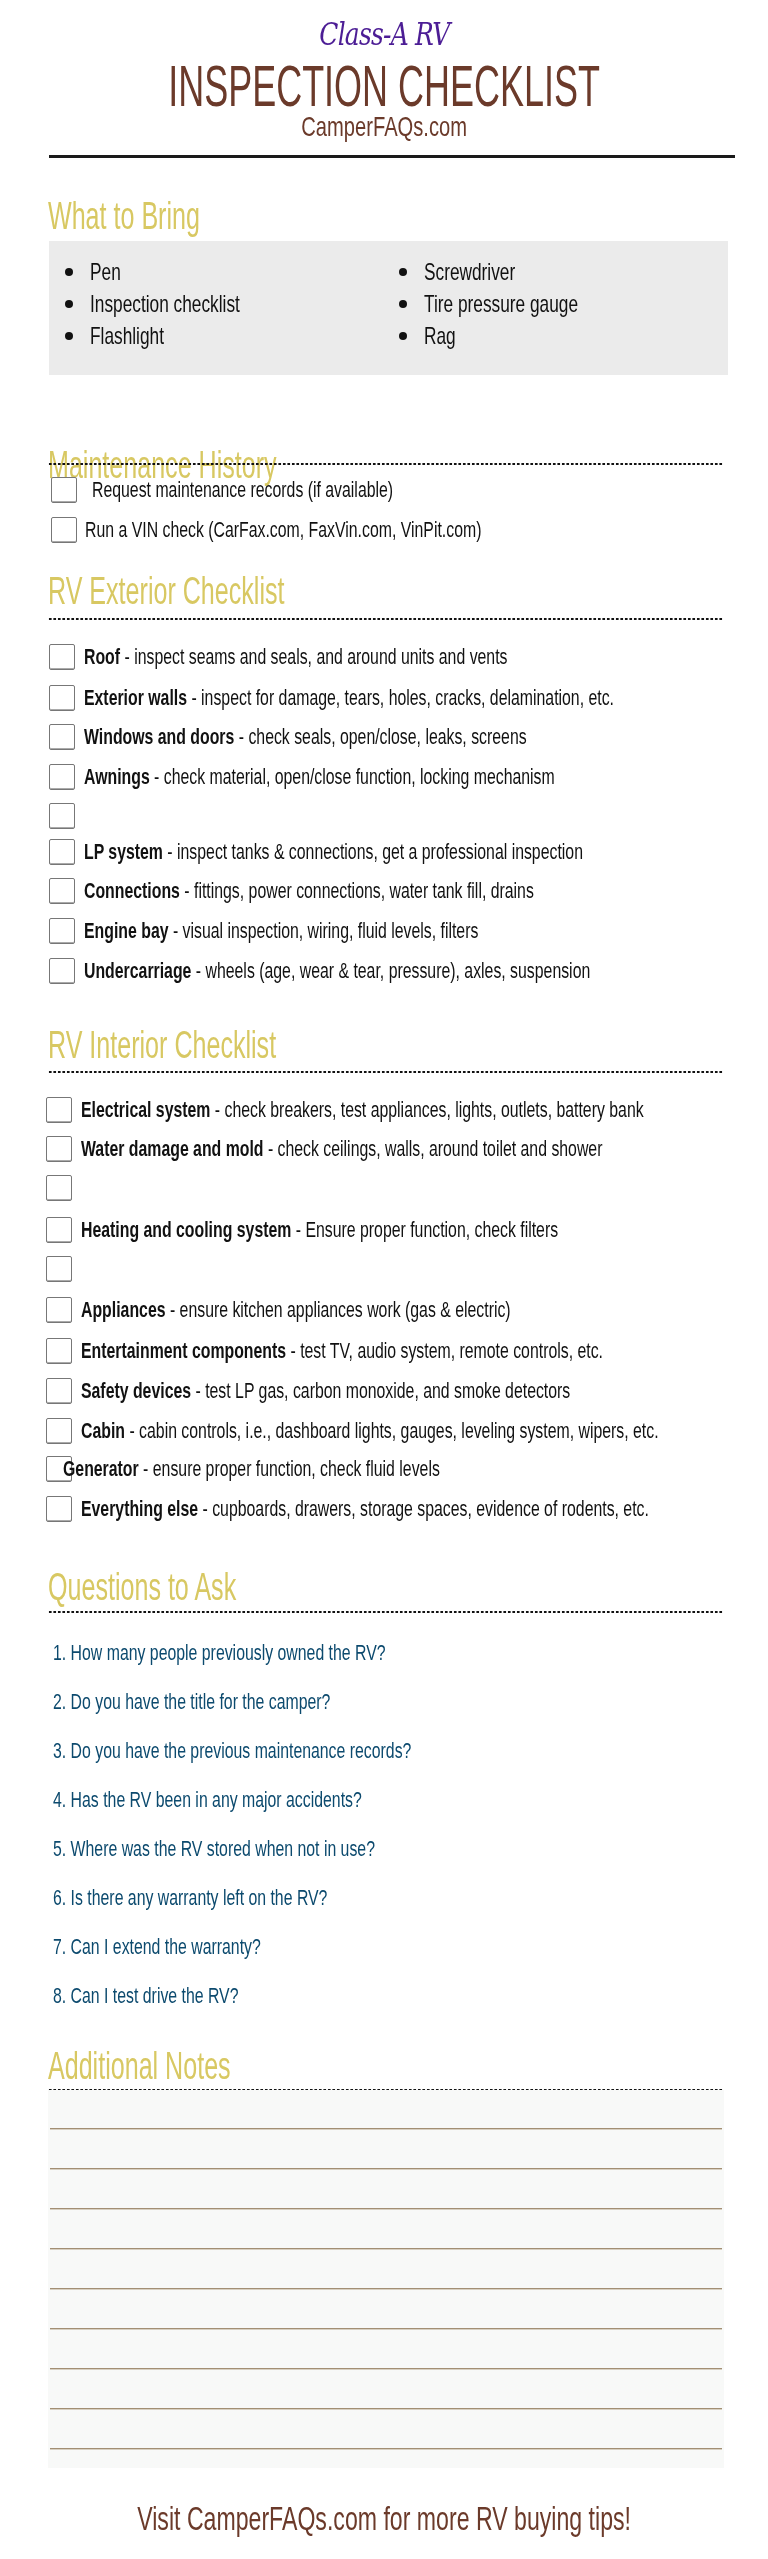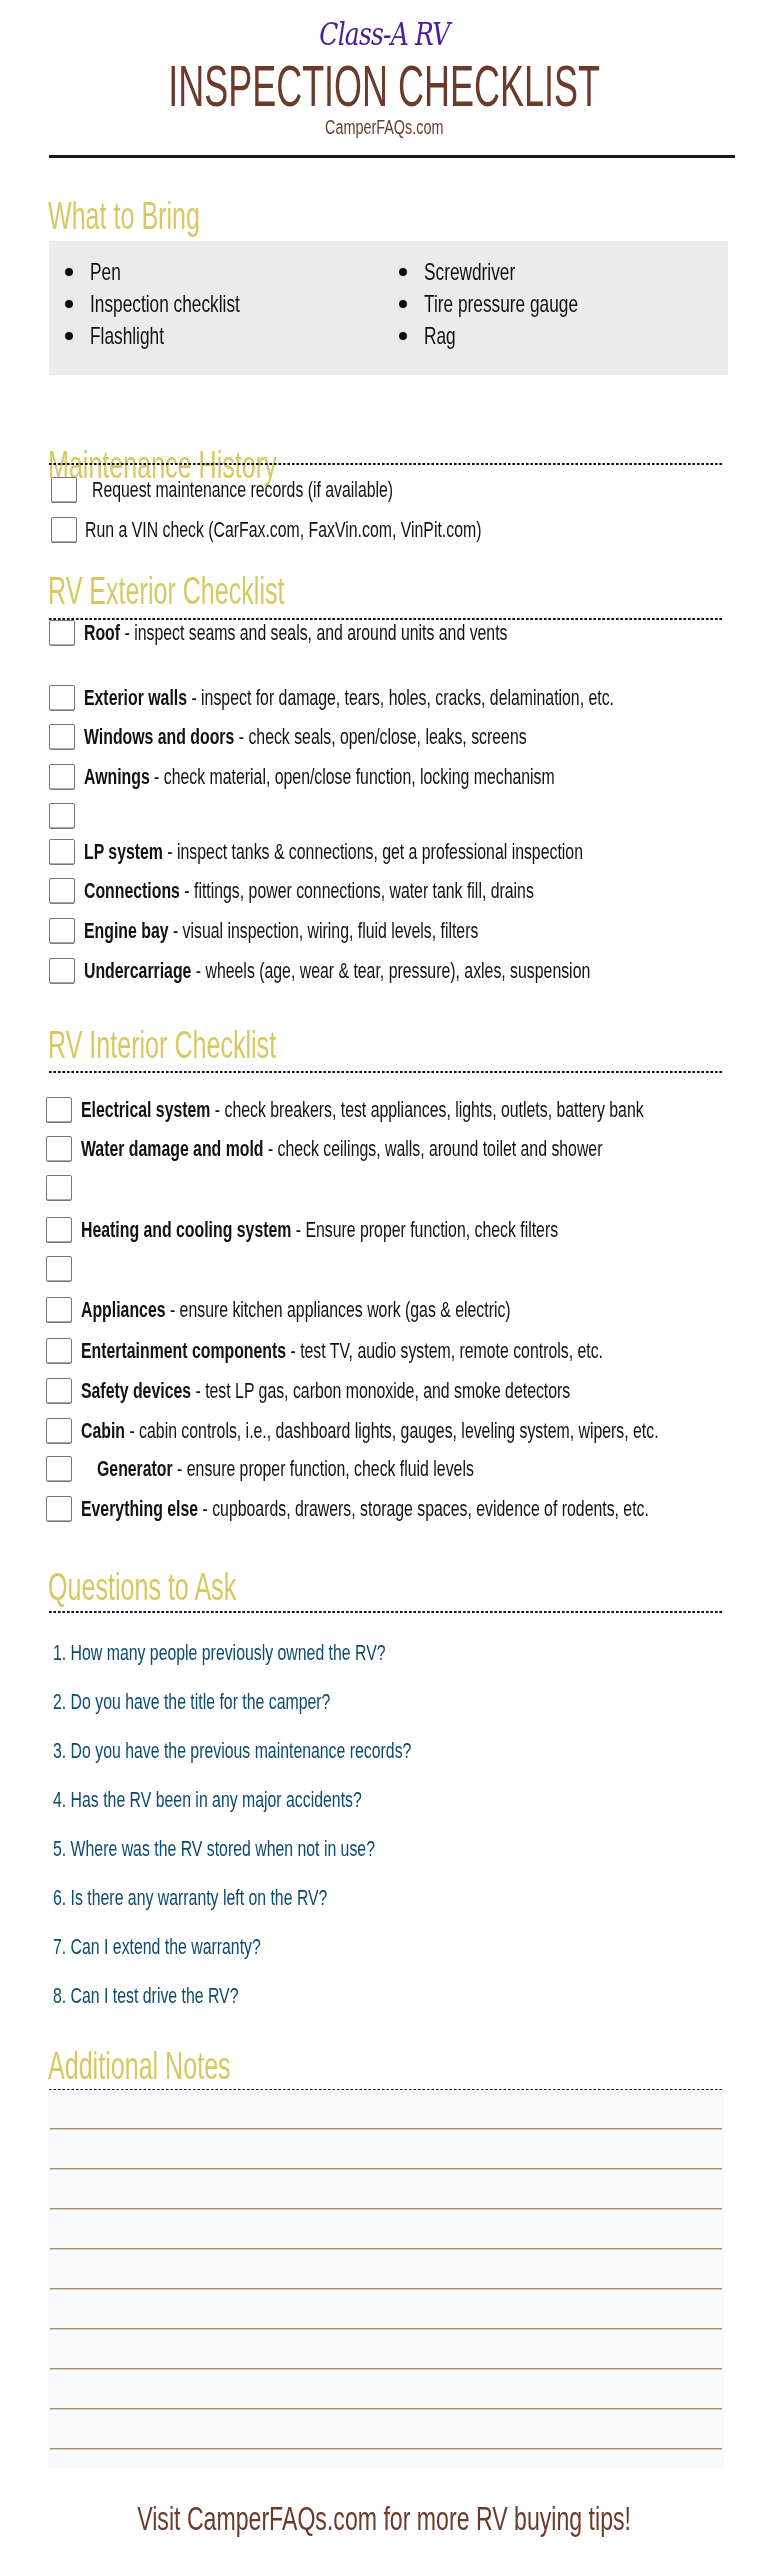--- a/index.html
+++ b/index.html
@@ -21,21 +21,21 @@
     color: #4c1d95; letter-spacing: -1px; line-height: 40px;
   }
   .main-title {
     position: absolute; left: 0; width: 768px; top: 56px; text-align: center;
     font-family: "Liberation Sans", sans-serif; font-size: 58px; line-height: 60px;
     color: #6b3a2a; font-weight: normal;
   }
   .main-title .cond-c { transform: scaleX(0.62); }
   .site-sub {
     position: absolute; left: 0; width: 768px; top: 114px; text-align: center;
-    font-size: 20px; line-height: 26px; color: #6b3a2a;
+    font-size: 28px; line-height: 26px; color: #6b3a2a;
   }
   .site-sub .cond-c { transform: scaleX(0.72); }
   .header-rule {
     position: absolute; left: 49px; width: 686px; top: 155px; height: 3px;
     background: #1a1a1a;
   }
 
   
   .section-title {
     position: absolute; left: 48px;
@@ -141,21 +141,21 @@
   <span class="check-text" style="left:92px;"><span class="cond">Request maintenance records (if available)</span></span>
 </div>
 <div class="check-row" style="top:517px;">
   <span class="checkbox" style="left:51px;"></span>
   <span class="check-text" style="left:85px;"><span class="cond">Run a VIN check (CarFax.com, FaxVin.com, VinPit.com)</span></span>
 </div>
 
 <div class="section-title" style="top:570px;"><span class="cond">RV Exterior Checklist</span></div>
 <div class="dotted-rule" style="top:617px;"></div>
 
-<div class="check-row" style="top:620px;">
+<div class="check-row" style="top:644px;">
   <span class="checkbox" style="left:49px;"></span>
   <span class="check-text" style="left:84px;"><span class="cond"><b>Roof</b><span> - inspect seams and seals, and around units and vents</span></span></span>
 </div>
 <div class="check-row" style="top:685px;">
   <span class="checkbox" style="left:49px;"></span>
   <span class="check-text" style="left:84px;"><span class="cond"><b>Exterior walls</b><span> - inspect for damage, tears, holes, cracks, delamination, etc.</span></span></span>
 </div>
 <div class="check-row" style="top:724px;">
   <span class="checkbox" style="left:49px;"></span>
   <span class="check-text" style="left:84px;"><span class="cond"><b>Windows and doors</b><span> - check seals, open/close, leaks, screens</span></span></span>
@@ -216,21 +216,21 @@
 <div class="check-row" style="top:1378px;">
   <span class="checkbox" style="left:46px;"></span>
   <span class="check-text" style="left:81px;"><span class="cond"><b>Safety devices</b><span> - test LP gas, carbon monoxide, and smoke detectors</span></span></span>
 </div>
 <div class="check-row" style="top:1418px;">
   <span class="checkbox" style="left:46px;"></span>
   <span class="check-text" style="left:81px;"><span class="cond"><b>Cabin</b><span> - cabin controls, i.e., dashboard lights, gauges, leveling system, wipers, etc.</span></span></span>
 </div>
 <div class="check-row" style="top:1456px;">
   <span class="checkbox" style="left:46px;"></span>
-  <span class="check-text" style="left:97px;"><span class="cond"><b>Generator</b><span> - ensure proper function, check fluid levels</span></span></span>
+  <span class="check-text" style="left:63px;"><span class="cond"><b>Generator</b><span> - ensure proper function, check fluid levels</span></span></span>
 </div>
 <div class="check-row" style="top:1496px;">
   <span class="checkbox" style="left:46px;"></span>
   <span class="check-text" style="left:81px;"><span class="cond"><b>Everything else</b><span> - cupboards, drawers, storage spaces, evidence of rodents, etc.</span></span></span>
 </div>
 
 <div class="section-title" style="top:1566px;"><span class="cond">Questions to Ask</span></div>
 <div class="dotted-rule" style="top:1610px;"></div>
 <div class="question" style="top:1638px;"><span class="cond">1. How many people previously owned the RV?</span></div>
 <div class="question" style="top:1687px;"><span class="cond">2. Do you have the title for the camper?</span></div>

